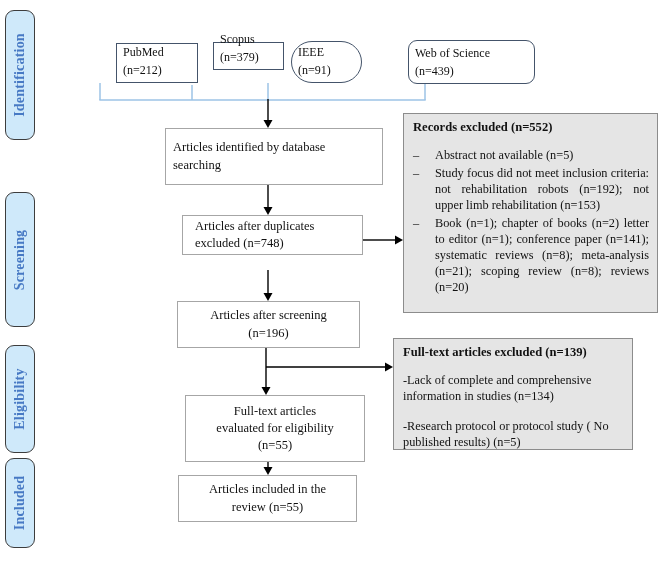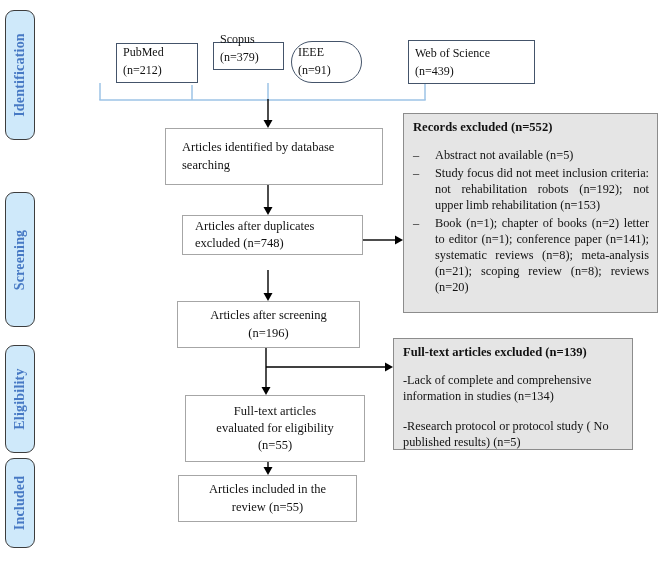--- a/index.html
+++ b/index.html
@@ -25,21 +25,21 @@
     position:absolute;background:#ffffff;border:1.6px solid #44546a;
     box-sizing:border-box;font-size:12px;line-height:1.45;
     padding:3px 6px;display:flex;flex-direction:column;justify-content:flex-end;margin-left:48px;
   }
   
   .flowbox{
     position:absolute;background:#ffffff;border:1.4px solid #a6a6a6;
     box-sizing:border-box;font-size:12.5px;line-height:1.38;
     display:flex;flex-direction:column;justify-content:center;
   }
-  .flowbox.leftalign{padding:4px 16px;text-align:left;}
+  .flowbox.leftalign{padding:4px 7px;text-align:left;}
   .flowbox.centered{padding:4px 0;text-align:center;}
   .flowbox .countline{text-align:center;width:100%;}
   
   .exclbox{
     position:absolute;background:#e5e5e5;border:1.4px solid #8c8c8c;
     box-sizing:border-box;font-size:12.3px;line-height:1.3;
     padding:5px 8px 4px 9px;
   }
   .exclbox .ttl{font-weight:bold;margin:0 0 13px 0;font-size:12.6px;}
   .excl-item{display:flex;margin:0 0 2px 0;}
@@ -99,21 +99,21 @@
     <span>(n=212)</span>
   </div>
   <div class="source" style="left:165px;top:42px;width:71px;height:28px;">
     <span>Scopus</span>
     <span>(n=379)</span>
   </div>
   <div class="source" style="left:243px;top:41px;width:71px;height:42px;border-radius:21px;">
     <span>IEEE</span>
     <span>(n=91)</span>
   </div>
-  <div class="source" style="left:360px;top:40px;width:127px;height:44px;">
+  <div class="source" style="left:360px;top:40px;width:127px;height:44px;border-radius:9px;">
     <span>Web of Science</span>
     <span>(n=439)</span>
   </div>
 
   <div class="flowbox leftalign" style="left:165px;top:128px;width:218px;height:57px;">
     <div>Articles identified by database searching</div>
   </div>
 
   <div class="flowbox leftalign" style="left:182px;top:215px;width:181px;height:40px;padding-left:12px;">
     <div>Articles after duplicates excluded (n=748)</div>

